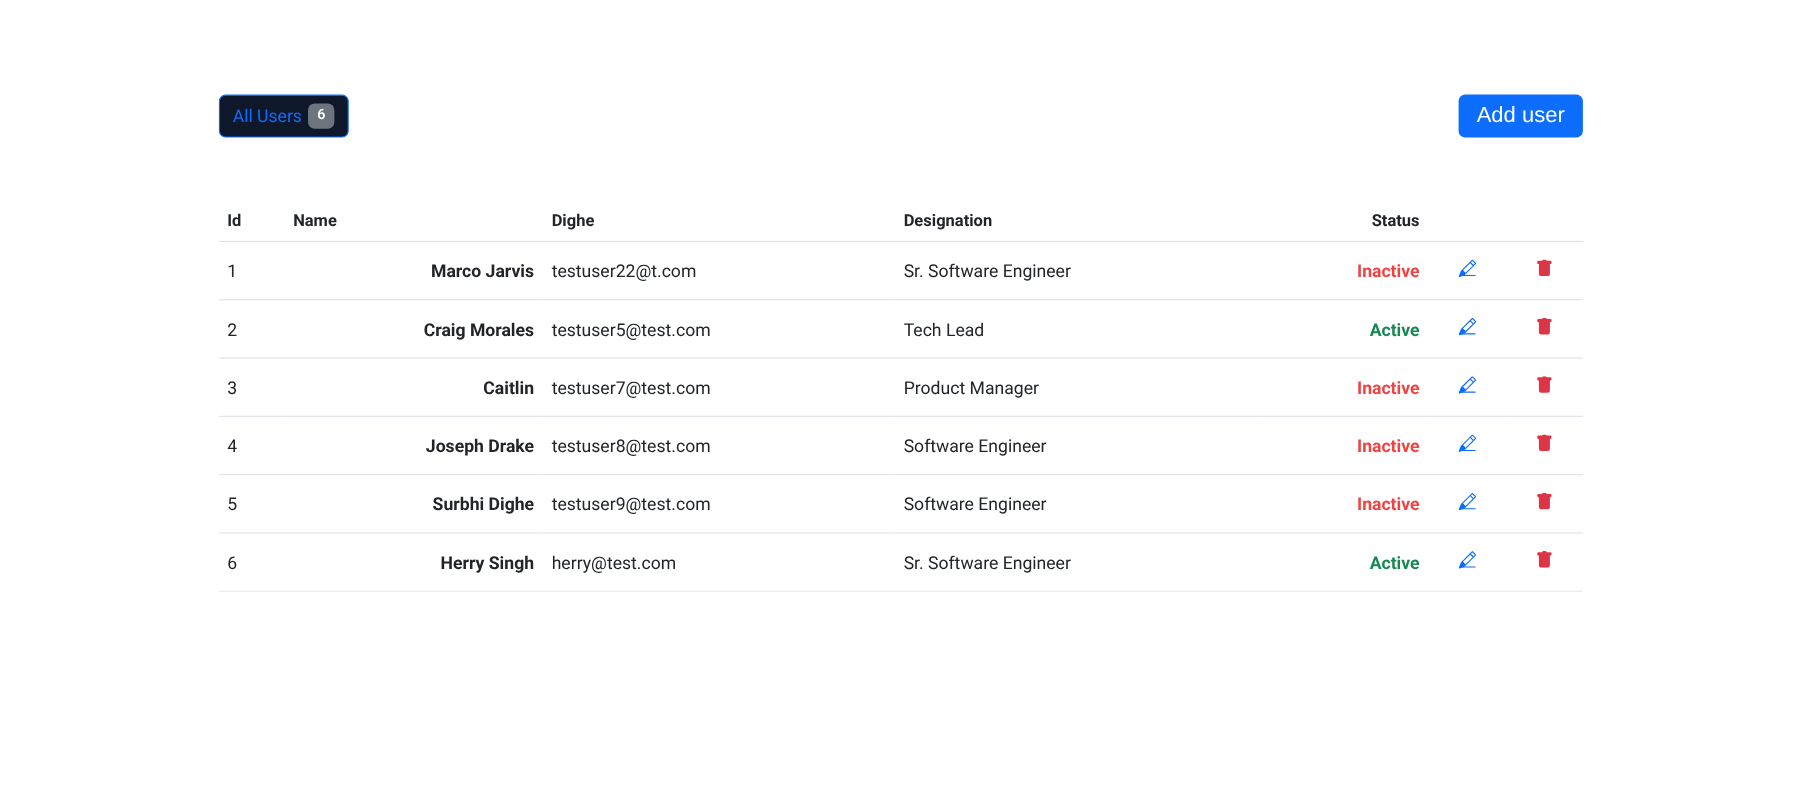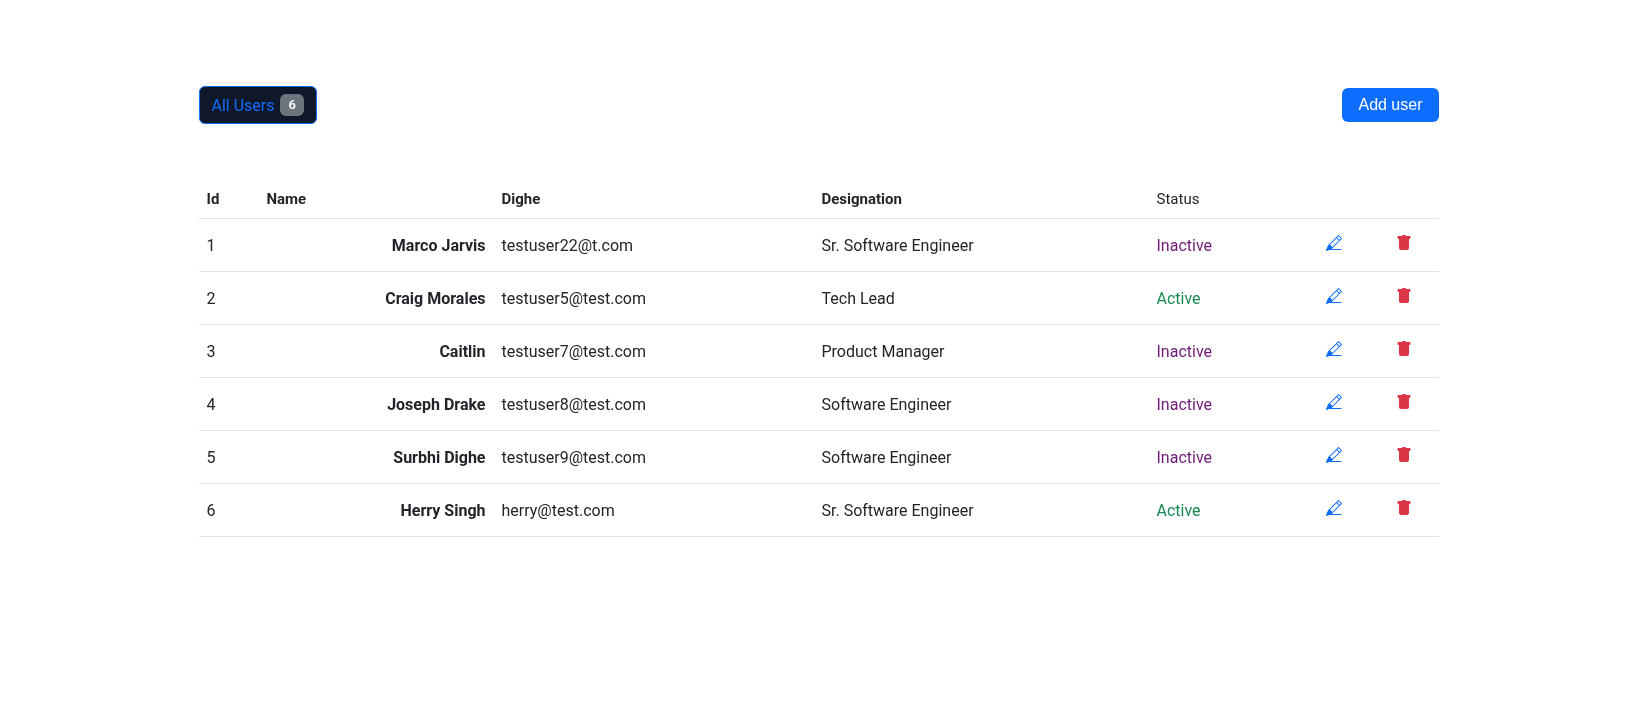--- a/index.html
+++ b/index.html
@@ -40,21 +40,21 @@
       font-size: 13px;
       font-weight: 600;
       line-height: 1.4;
     }
     .btn-primary {
       background: #0d6efd;
       color: #fff;
       border: none;
       border-radius: 6px;
       padding: 8px 16px;
-      font-size: 16px;
+      font-size: 20px;
       cursor: pointer;
     }
     table {
       width: 100%;
       border-collapse: collapse;
     }
     thead th {
       text-align: left;
       font-weight: 700;
       padding: 10px 8px;
@@ -66,24 +66,24 @@
       padding: 16px 8px;
       border-bottom: 1px solid #dee2e6;
       font-size: 16px;
       color: #212529;
       vertical-align: middle;
     }
     .col-id { width: 60px; }
     .col-name { width: 235px; font-weight: 700; }
     .col-email { width: 320px; }
     .col-desig { width: 335px; }
-    .col-status { width: 150px; font-weight: 400; }
+    .col-status { width: 150px; font-weight: 700; text-align: right; }
     .col-action { width: 70px; text-align: center; }
     .status-active { color: #198754; }
-    .status-inactive { color: #701a75; }
+    .status-inactive { color: #ef4444; }
     tbody .col-name { font-weight: 700; text-align: right; }
     .icon-btn {
       display: inline-flex;
       align-items: center;
       justify-content: center;
       cursor: pointer;
       background: none;
       border: none;
       padding: 0;
     }

